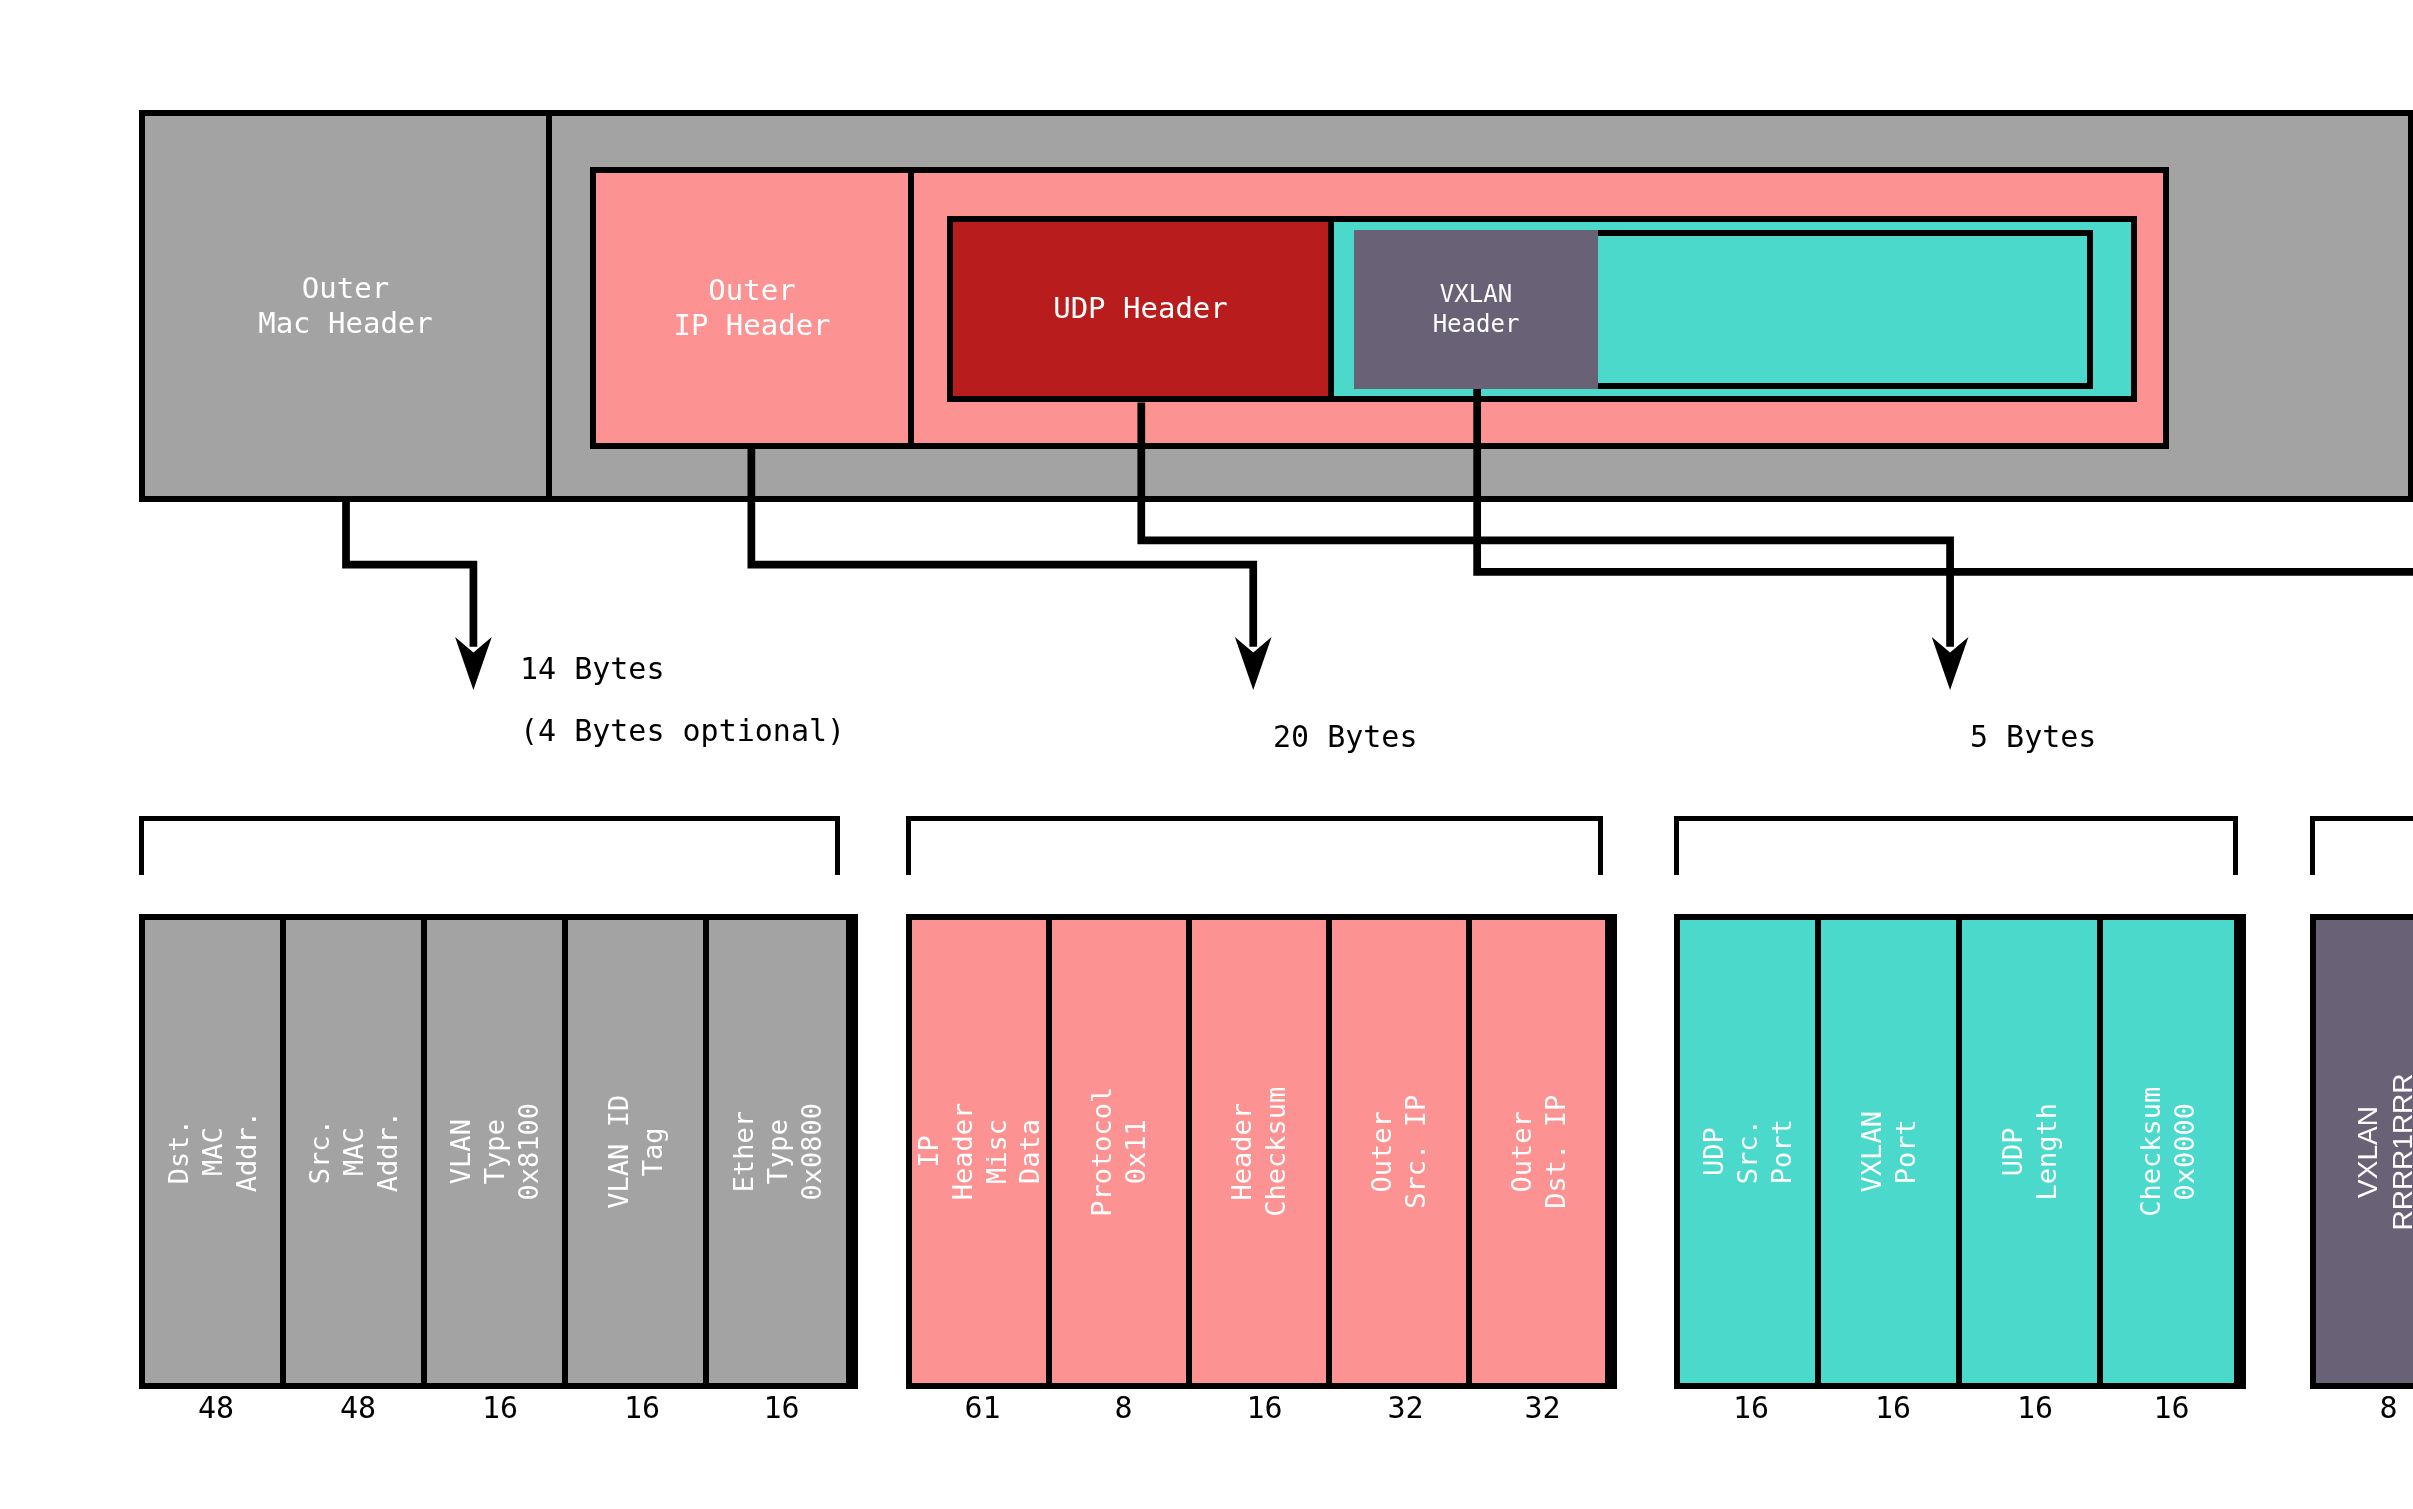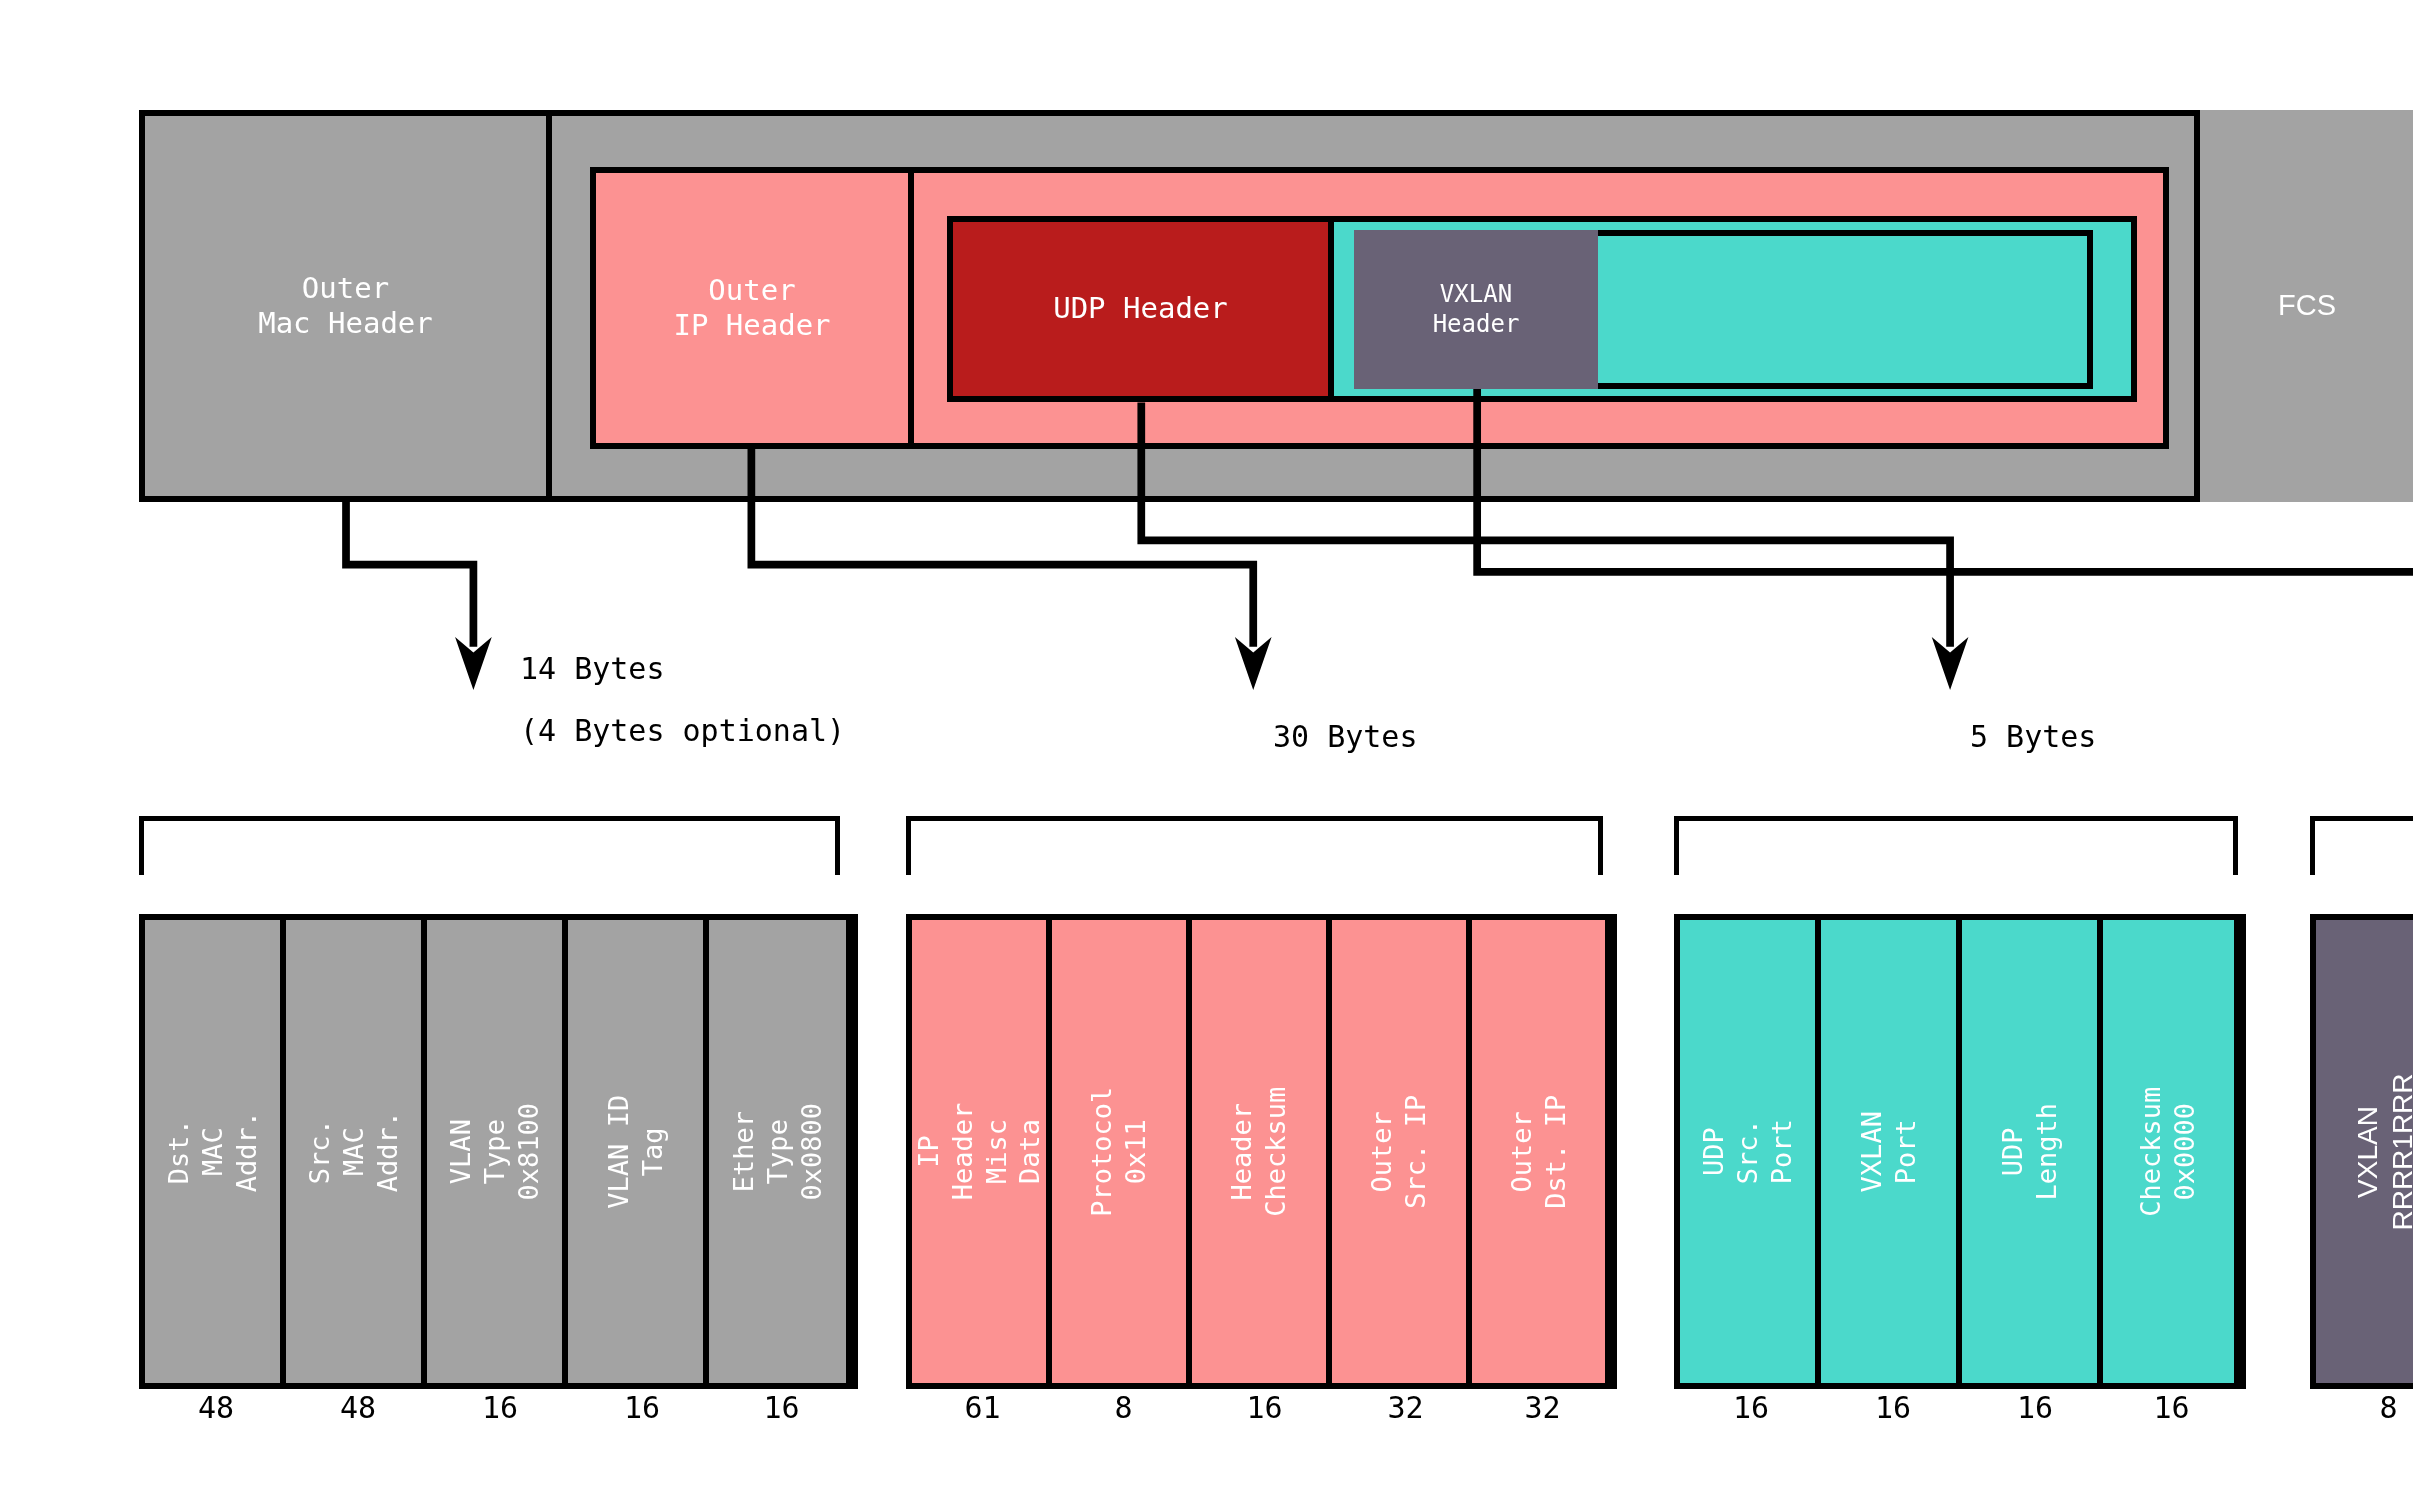--- a/index.html
+++ b/index.html
@@ -75,23 +75,20 @@
   <div id="udp-hdr" class="box">
     <span class="lbl">UDP Header</span>
   </div>
 
   <div id="vx-frame" class="box"></div>
   <div id="vx-hdr" class="box" style="border:none;">
     <span class="lbl">VXLAN
 Header</span>
   </div>
 
-  <div id="fcs" class="box" style="border-left:6.8px solid #000;border-top:none;border-bottom:none;border-right:none;">
-    <span class="lbl">FCS</span>
-  </div>
 
   <svg id="wires" viewBox="0 0 6138 3127" xmlns="http://www.w3.org/2000/svg">
     <g fill="none" stroke="#000" stroke-width="16">
 
       <path d="M 716 1040 L 716 1170 L 980 1170 L 980 1340"></path>
 
       <path d="M 1556 930 L 1556 1170 L 2596 1170 L 2596 1340"></path>
 
       <path d="M 2364 834 L 2364 1120 L 4040 1120 L 4040 1340"></path>
 
@@ -101,21 +98,21 @@
       <polygon points="980,1430 942,1320 980,1352 1018,1320"></polygon>
       <polygon points="2596,1430 2558,1320 2596,1352 2634,1320"></polygon>
       <polygon points="4040,1430 4002,1320 4040,1352 4078,1320"></polygon>
       <polygon points="5362,1430 5324,1320 5362,1352 5400,1320"></polygon>
     </g>
   </svg>
 
   <div class="bytes" style="left:520px;top:651px;">14 Bytes</div>
   <div class="bytes" style="left:520px;top:713px;">(4 Bytes optional)</div>
 
-  <div class="bytes" style="left:1273px;top:719px;">30 Bytes</div>
+  <div class="bytes" style="left:1273px;top:719px;">20 Bytes</div>
 
   <div class="bytes" style="left:1970px;top:719px;">5 Bytes</div>
 
   <div class="bracket" style="left:139px;top:816px;width:701px;"></div>
   <div class="bracket" style="left:906px;top:816px;width:697px;"></div>
   <div class="bracket" style="left:1674px;top:816px;width:564px;"></div>
   <div class="bracket" style="left:2310px;top:816px;width:574px;"></div>
 
   <div class="group g-gray" style="left:139px;top:914px;">
     <div class="cell" style="width:135px">

